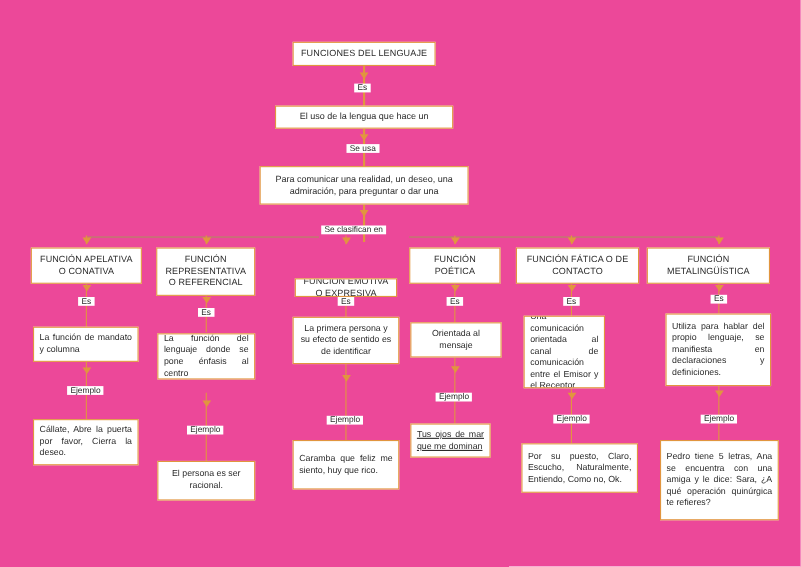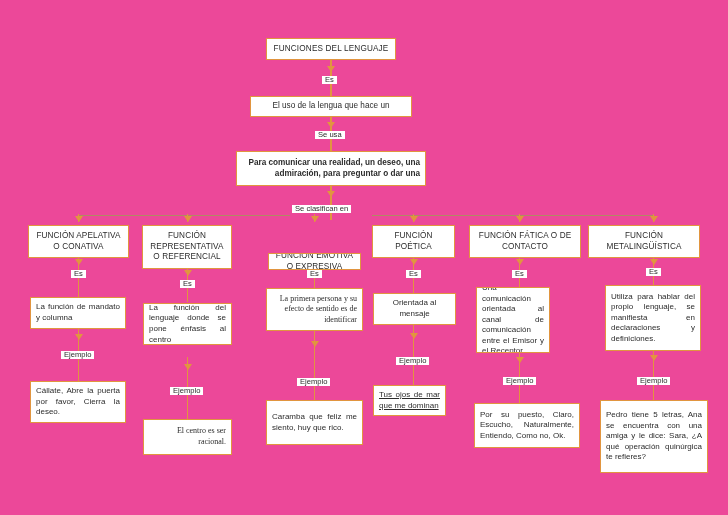--- a/index.html
+++ b/index.html
@@ -31,24 +31,24 @@
   }
   .node .txt {
     width: 100%;
     display: block;
     padding: 2px 5px;
     line-height: 1.32;
   }
   
   .t-root   { font-size: 8.2px; text-align: center; letter-spacing: .15px; }
   .t-mid    { font-size: 8.2px; text-align: center; }
-  .t-midl   { font-size: 8.2px; text-align: right; padding-left: 11px; font-weight: bold; }
+  .t-midl   { font-size: 8.2px; text-align: center; padding-left: 11px; }
   .t-head   { font-size: 8.2px; text-align: center; letter-spacing: .1px; }
   .t-just   { font-size: 8.0px; text-align: justify; text-align-last: left; }
-  .t-left   { font-size: 8.0px; text-align: right; font-family: Liberation Serif, serif; }
+  .t-left   { font-size: 8.0px; text-align: center; }
   .t-ctr    { font-size: 8.0px; text-align: center; }
 
   
   .vline {
     position: absolute;
     width: 1.4px;
     background: #E1953F;
     z-index: 1;
   }
   .hline {
@@ -135,21 +135,21 @@
   <div class="vline" style="left:187px; top:269px; height:33px;"></div>
   <div class="arrow" style="left:183.5px; top:270px;"></div>
   <div class="elabel" style="left:180px; top:280px;">Es</div>
   <div class="node" style="left:143px; top:303px; width:89px; height:42px;">
     <span class="txt t-just">La función del lenguaje donde se pone énfasis al centro</span>
   </div>
   <div class="vline" style="left:187px; top:357px; height:63px;"></div>
   <div class="arrow" style="left:183.5px; top:364px;"></div>
   <div class="elabel" style="left:170px; top:387px;">Ejemplo</div>
   <div class="node" style="left:143px; top:419px; width:89px; height:36px;">
-    <span class="txt t-left">El centro es ser racional.</span>
+    <span class="txt t-left">El persona es ser racional.</span>
   </div>
 
   <div class="vline" style="left:314px; top:214px; height:8px;"></div>
   <div class="arrow" style="left:310.5px; top:216px;"></div>
   <div class="node" style="left:268px; top:225px; width:93px; height:17px;margin-top:28px;">
     <span class="txt t-head">FUNCIÓN EMOTIVA O EXPRESIVA</span>
   </div>
   <div class="vline" style="left:314px; top:258px; height:40px;"></div>
   <div class="arrow" style="left:310.5px; top:259px;"></div>
   <div class="elabel" style="left:307px; top:270px;">Es</div>

